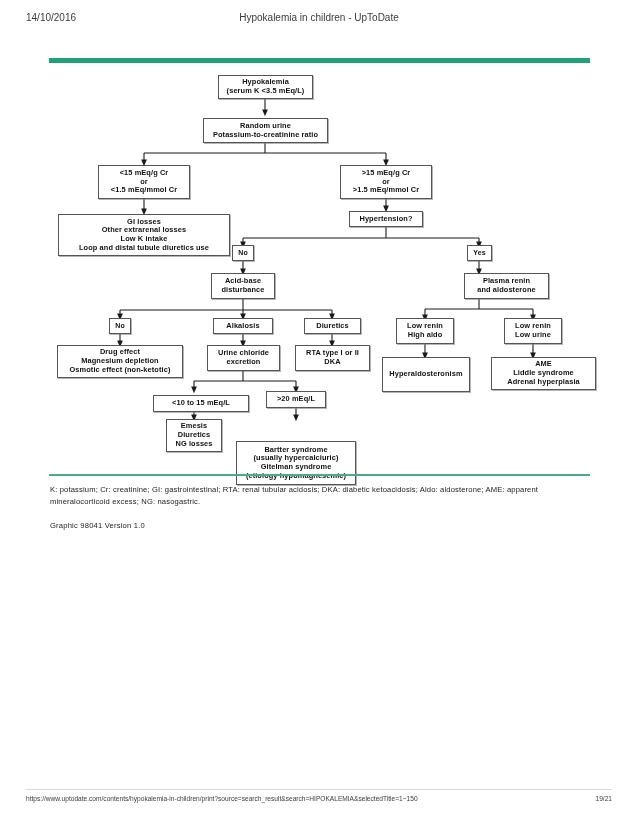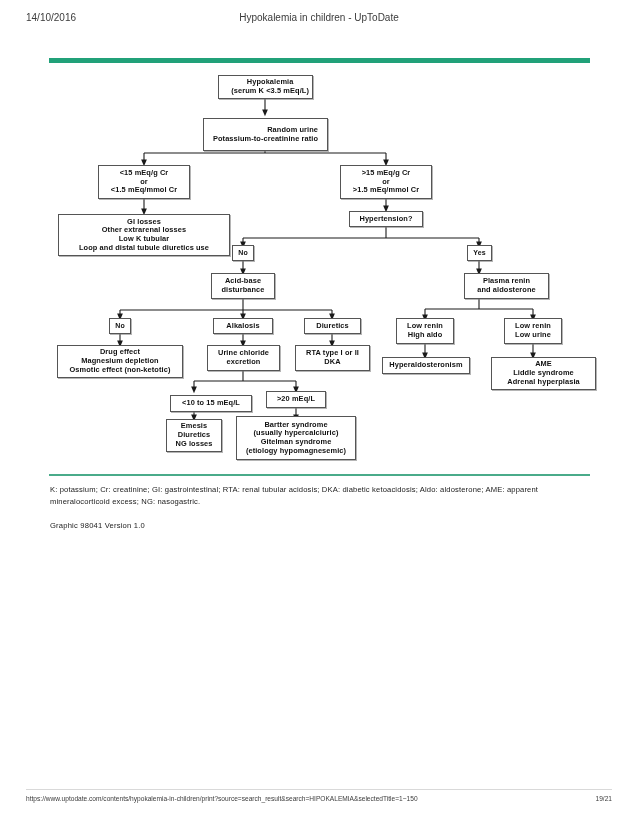--- a/index.html
+++ b/index.html
@@ -118,28 +118,28 @@
         <path d="M479,299 L479,309"></path>
         <path d="M425,309 L533,309"></path>
         <path d="M425,309 L425,318" marker-end="url(#ar)"></path>
         <path d="M533,309 L533,318" marker-end="url(#ar)"></path>
 
         <path d="M425,344 L425,356" marker-end="url(#ar)"></path>
         <path d="M533,344 L533,356" marker-end="url(#ar)"></path>
       </g>
     </svg>
 
-    <div class="node" style="left:218px;top:75px;width:95px;height:24px;justify-content:flex-end;">
+    <div class="node" style="left:218px;top:75px;width:95px;height:24px;">
       <span>
         <i style="font-style:normal;display:block">Hypokalemia</i>
         <i style="font-style:normal;display:block">(serum K &lt;3.5 mEq/L)</i>
       </span>
     </div>
 
-    <div class="node" style="left:203px;top:118px;width:125px;height:33px;text-align:right;">
+    <div class="node" style="left:203px;top:118px;width:125px;height:25px;">
       <span>
         <i style="font-style:normal;display:block">Random urine</i>
         <i style="font-style:normal;display:block">Potassium-to-creatinine ratio</i>
       </span>
     </div>
 
     <div class="node" style="left:98px;top:165px;width:92px;height:34px;">
       <span>
         <i style="font-style:normal;display:block">&lt;15 mEq/g Cr</i>
         <i style="font-style:normal;display:block">or</i>
@@ -152,21 +152,21 @@
         <i style="font-style:normal;display:block">&gt;15 mEq/g Cr</i>
         <i style="font-style:normal;display:block">or</i>
         <i style="font-style:normal;display:block">&gt;1.5 mEq/mmol Cr</i>
       </span>
     </div>
 
     <div class="node" style="left:58px;top:214px;width:172px;height:42px;">
       <span>
         <i style="font-style:normal;display:block">GI losses</i>
         <i style="font-style:normal;display:block">Other extrarenal losses</i>
-        <i style="font-style:normal;display:block">Low K tubular</i>
+        <i style="font-style:normal;display:block">Low K intake</i>
         <i style="font-style:normal;display:block">Loop and distal tubule diuretics use</i>
       </span>
     </div>
 
     <div class="node" style="left:349px;top:211px;width:74px;height:16px;">
       <span>Hypertension?</span>
     </div>
 
     <div class="node tiny" style="left:232px;top:245px;width:22px;height:16px;">
       <span>No</span>
@@ -231,49 +231,49 @@
       </span>
     </div>
 
     <div class="node" style="left:295px;top:345px;width:75px;height:26px;">
       <span>
         <i style="font-style:normal;display:block">RTA type I or II</i>
         <i style="font-style:normal;display:block">DKA</i>
       </span>
     </div>
 
-    <div class="node" style="left:382px;top:357px;width:88px;height:17px;">
+    <div class="node" style="left:382px;top:357px;width:88px;height:35px;">
       <span>Hyperaldosteronism</span>
     </div>
 
     <div class="node" style="left:491px;top:357px;width:105px;height:33px;">
       <span>
         <i style="font-style:normal;display:block">AME</i>
         <i style="font-style:normal;display:block">Liddle syndrome</i>
         <i style="font-style:normal;display:block">Adrenal hyperplasia</i>
       </span>
     </div>
 
-    <div class="node" style="left:153px;top:395px;width:82px;height:17px;margin-left:17px;">
+    <div class="node" style="left:153px;top:395px;width:96px;height:17px;">
       <span>&lt;10 to 15 mEq/L</span>
     </div>
 
     <div class="node" style="left:266px;top:391px;width:60px;height:17px;">
       <span>&gt;20 mEq/L</span>
     </div>
 
     <div class="node" style="left:166px;top:419px;width:56px;height:33px;">
       <span>
         <i style="font-style:normal;display:block">Emesis</i>
         <i style="font-style:normal;display:block">Diuretics</i>
         <i style="font-style:normal;display:block">NG losses</i>
       </span>
     </div>
 
-    <div class="node" style="left:236px;top:416px;width:120px;height:44px;">
+    <div class="node" style="left:236px;top:441px;width:120px;height:44px;">
       <span>
         <i style="font-style:normal;display:block">Bartter syndrome</i>
         <i style="font-style:normal;display:block">(usually hypercalciuric)</i>
         <i style="font-style:normal;display:block">Gitelman syndrome</i>
         <i style="font-style:normal;display:block">(etiology hypomagnesemic)</i>
       </span>
     </div>
 
   </div>
 

